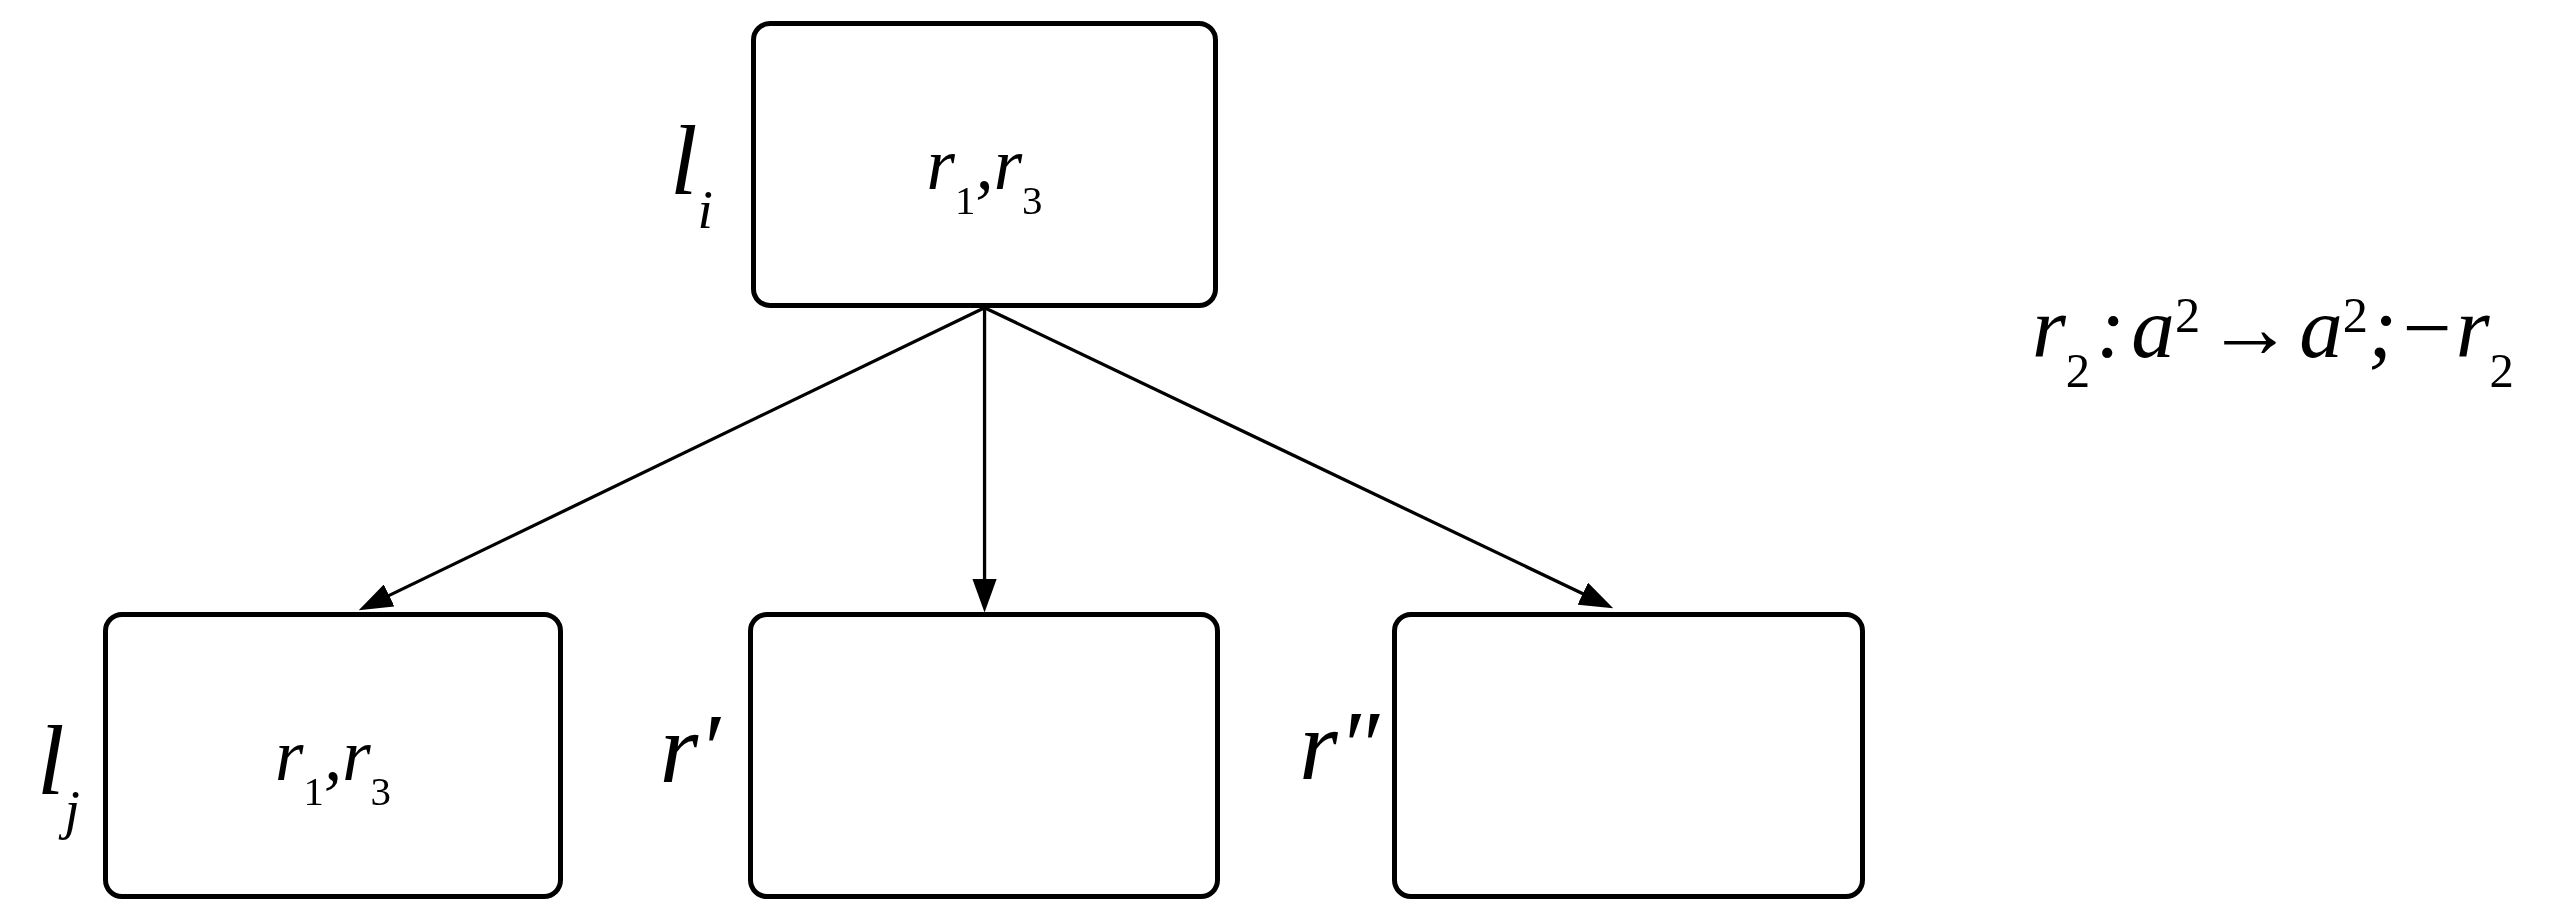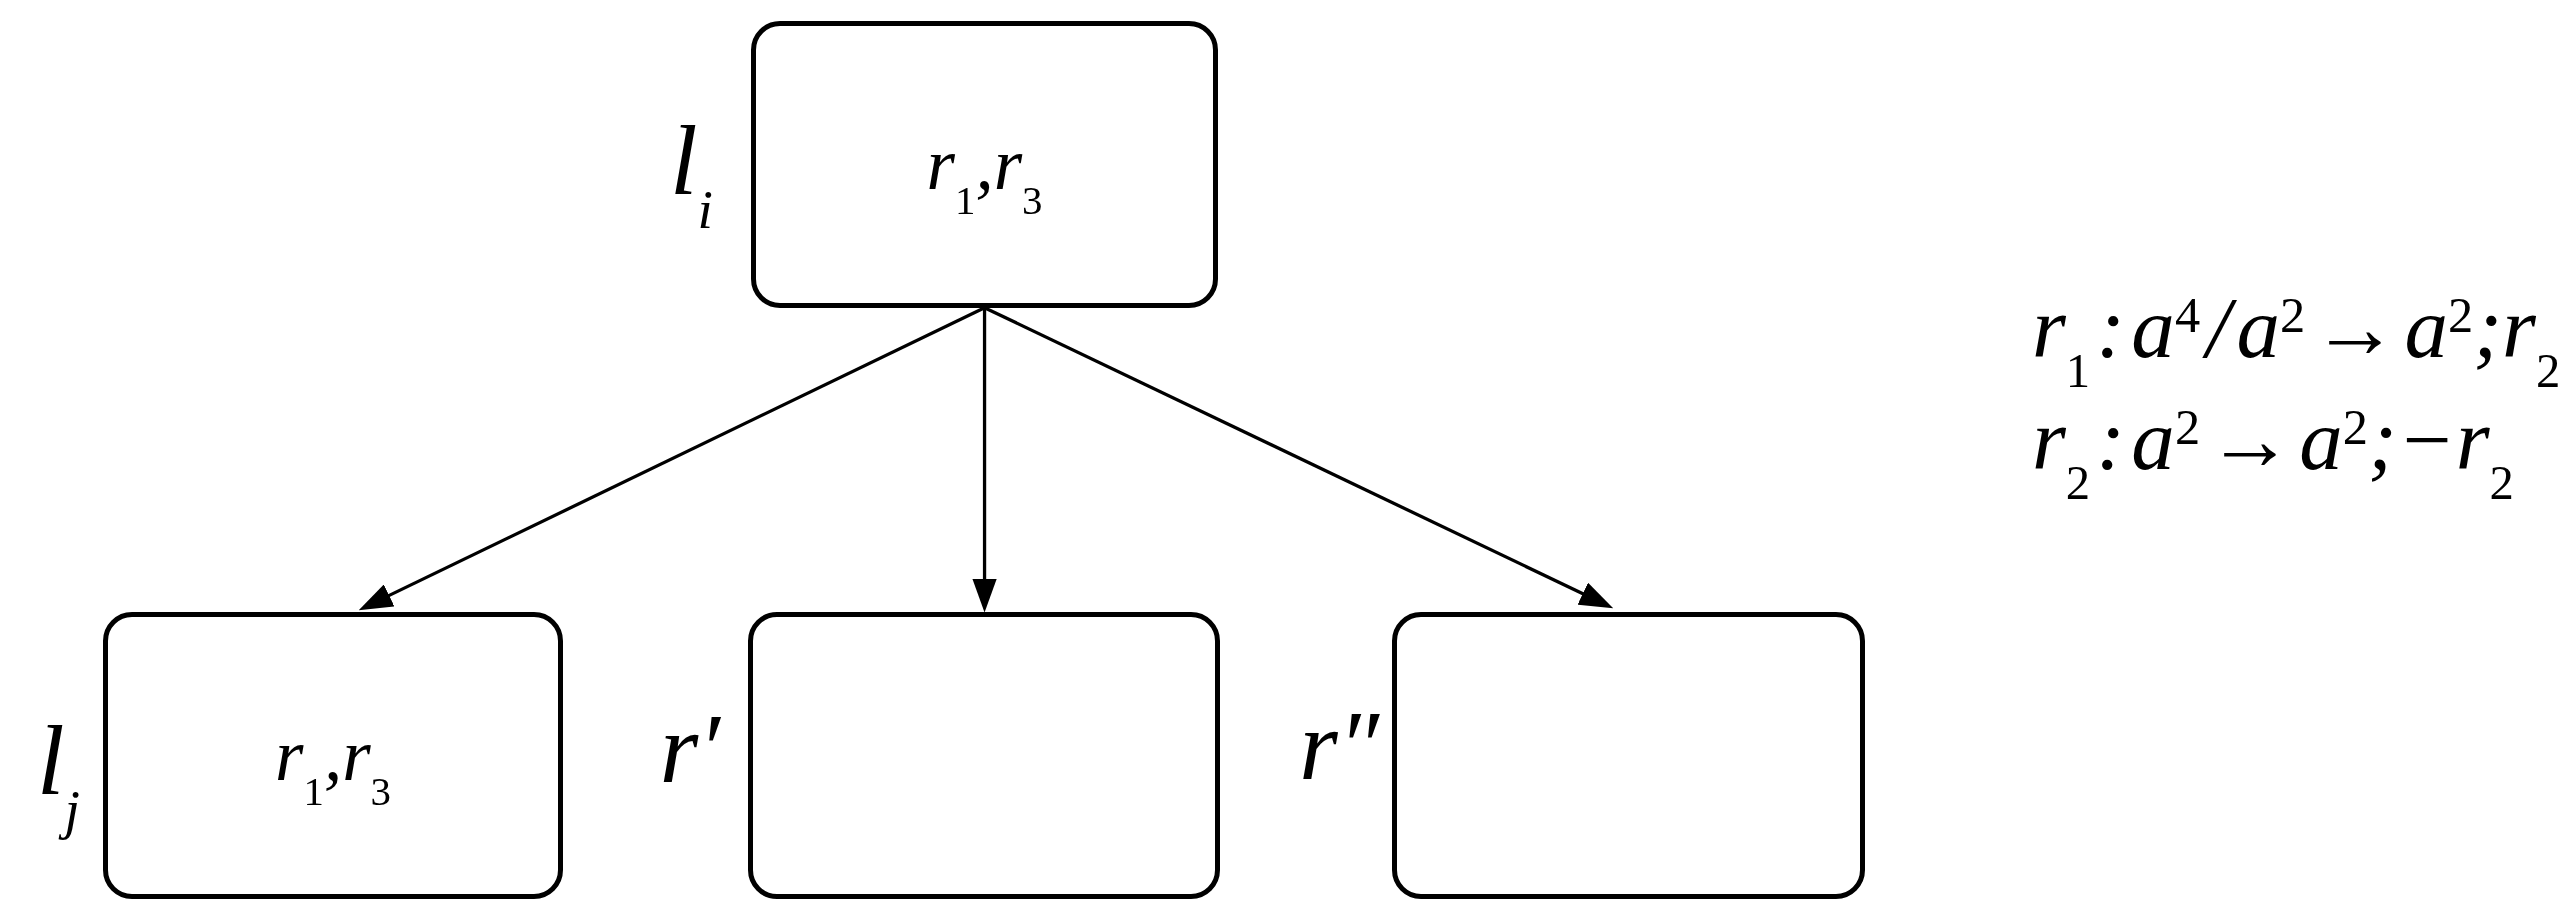--- a/index.html
+++ b/index.html
@@ -9,21 +9,21 @@
     background:#ffffff;
     overflow:hidden;
     font-family:"Liberation Serif","DejaVu Serif",serif;
     color:#000;
   }
   .edges{position:absolute;left:0;top:0;width:2576px;height:923px;z-index:3;}
   .node{
     position:absolute;
     box-sizing:border-box;
     border:5.6px solid #000;
-    border-radius:29px;
+    border-radius:19px;
     background:#ffffff;
     display:flex;align-items:center;justify-content:center;
     z-index:2;
   }
   .m{font-style:italic;}
   .node .content{
     font-style:italic;
     font-size:73px;
     line-height:1;
     white-space:nowrap;
@@ -91,18 +91,17 @@
     <span class="content m"></span>
   </div>
   <span class="nlabel m" style="right:1856px;top:699px;">r′</span>
 
   <div class="node" style="left:1392px;top:612px;width:473px;height:287px;">
     <span class="content m"></span>
   </div>
   <span class="nlabel m" style="right:1197px;top:696px;">r″</span>
 
   <div class="rules">
-    <div class="rule">r<sub class="num">1</sub> : a<sup class="num">4</sup> / a<sup class="num">2</sup> → a<sup class="num">2</sup>;r<sub class="num">2</sub></div>
     <div class="rule">r<sub class="num">2</sub> : a<sup class="num">2</sup> → a<sup class="num">2</sup>;−r<sub class="num">2</sub></div>
   </div>
 
 </div>
 
 
 </body></html>

